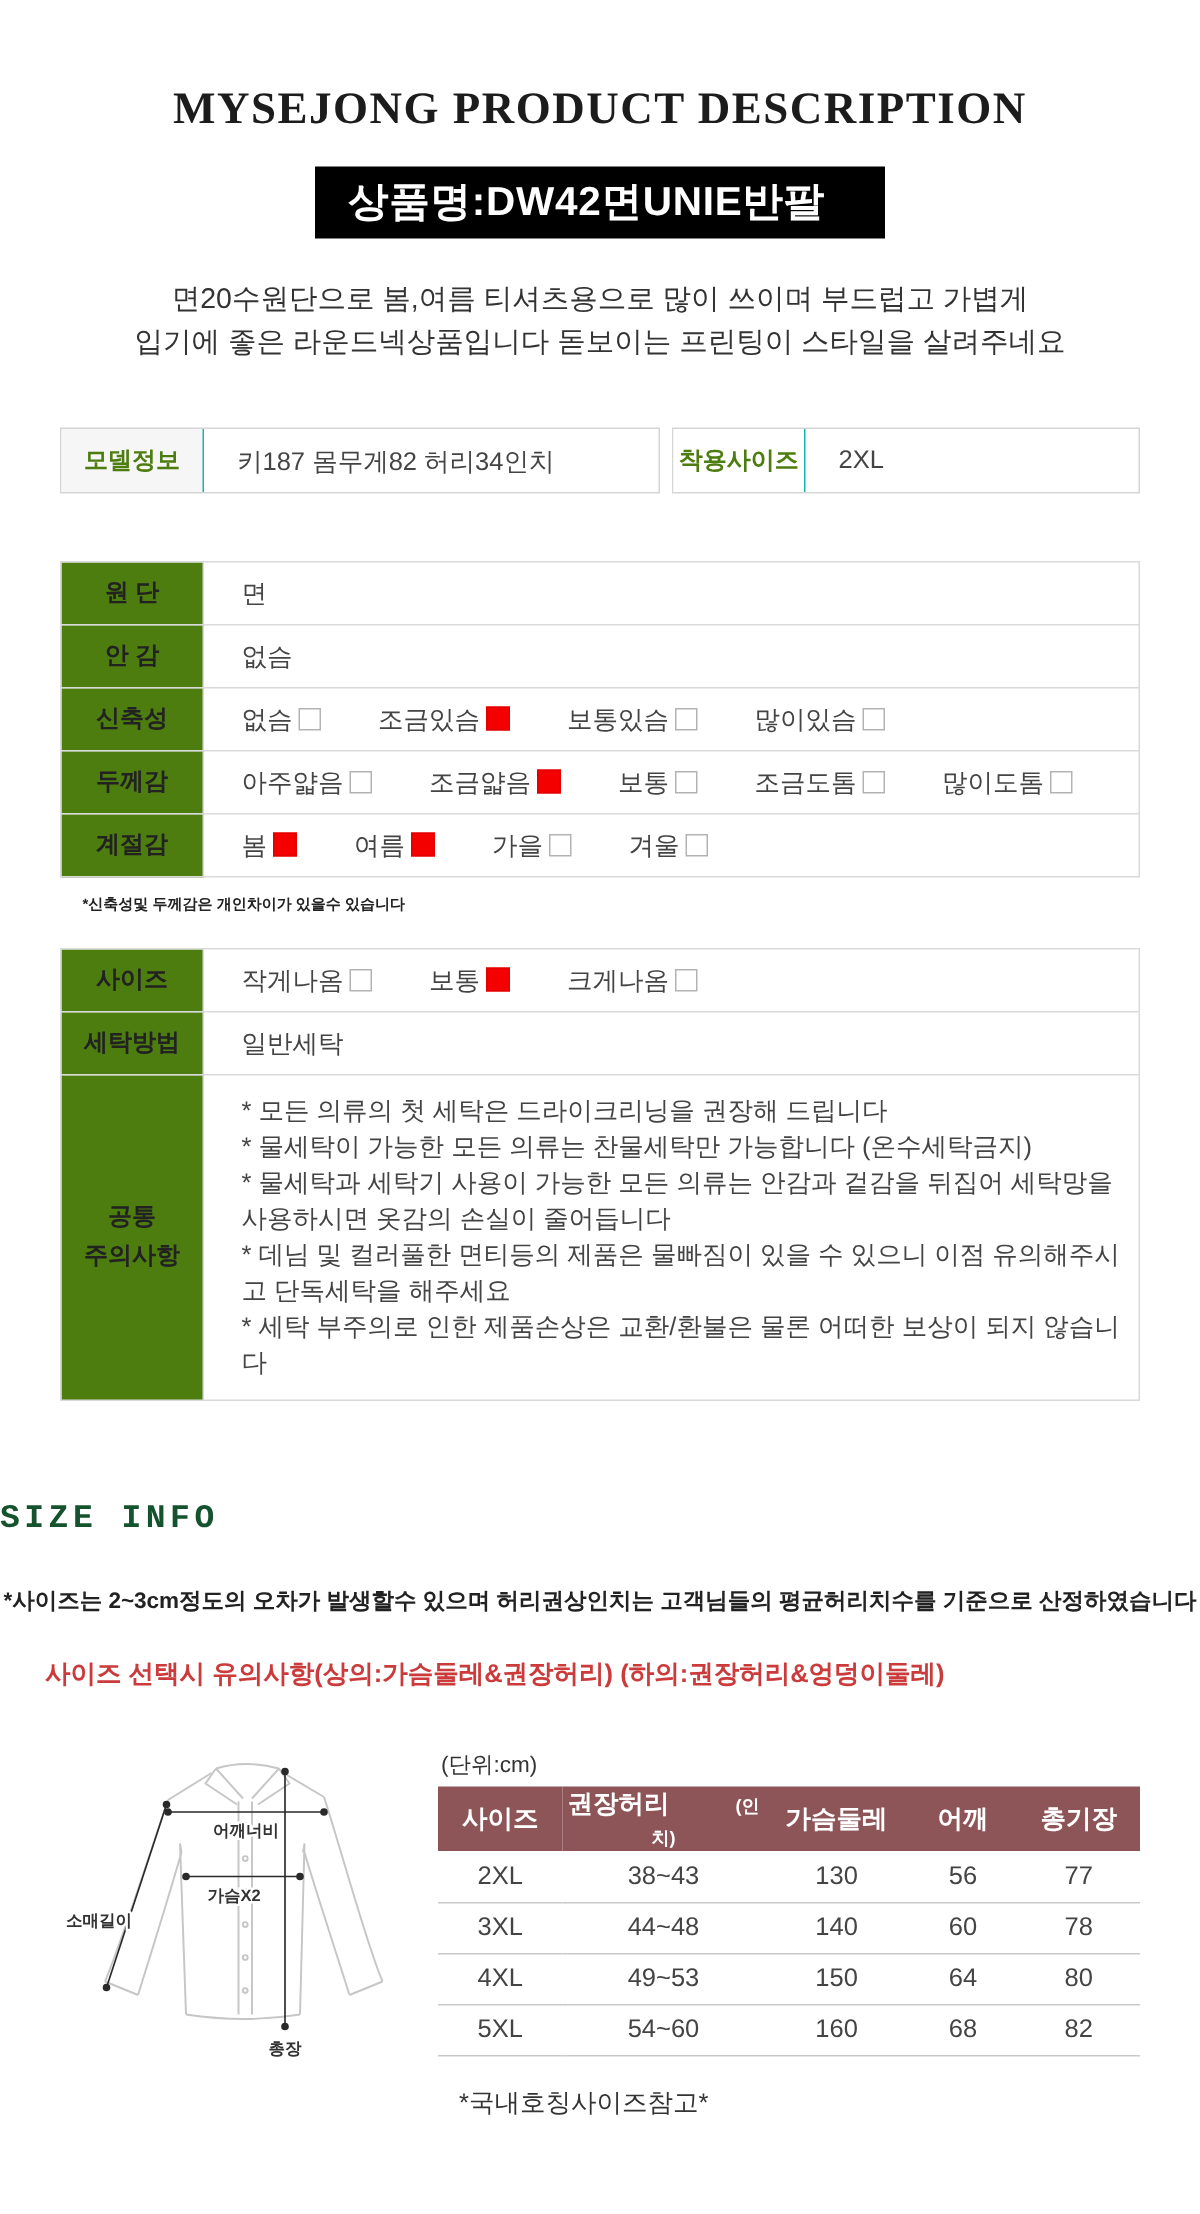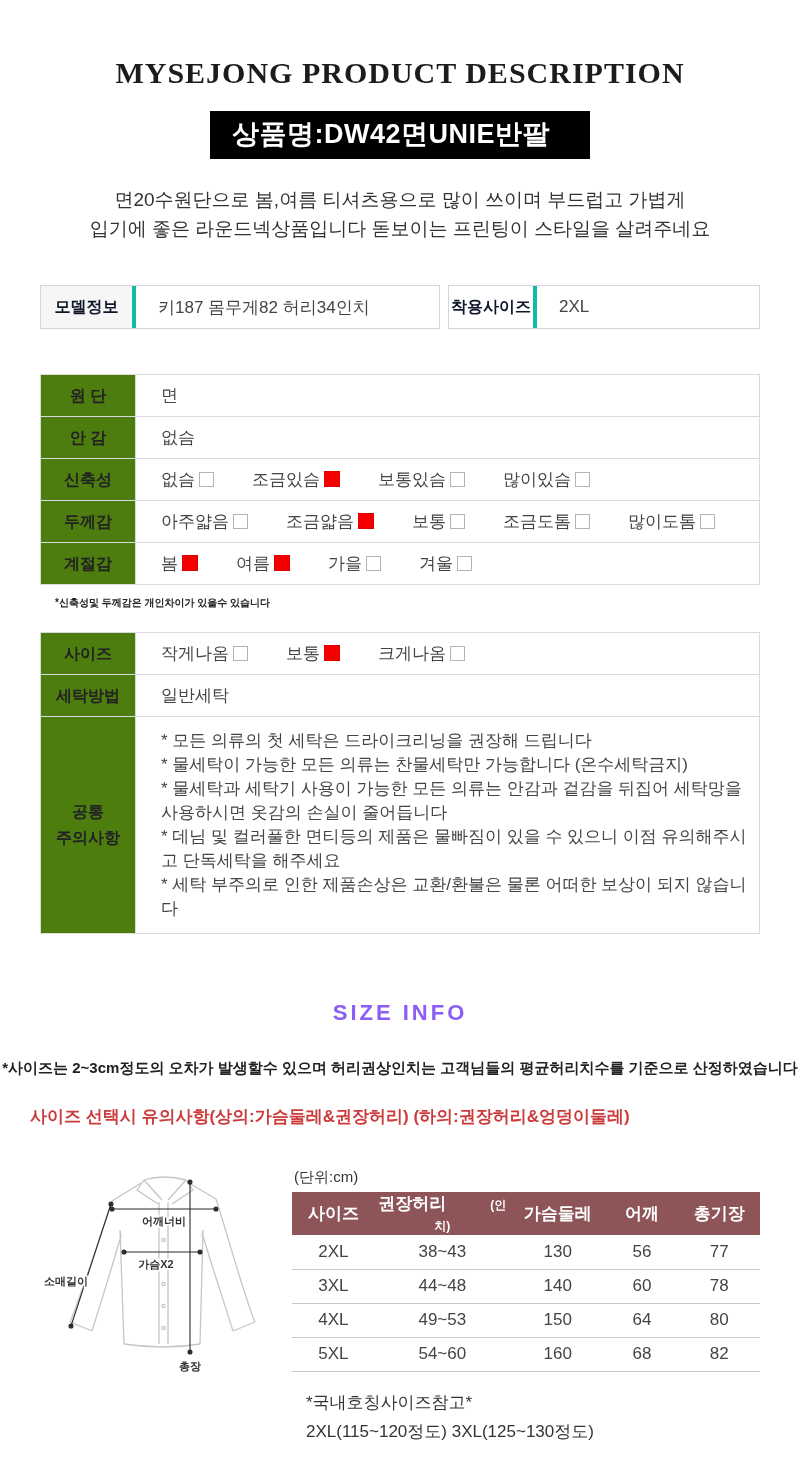--- a/index.html
+++ b/index.html
@@ -21,23 +21,23 @@
     display:inline-block; background:#000; color:#fff;
     font-size:27px; font-weight:bold; padding:5px 40px 7px 22px; letter-spacing:0.5px;
   }
   .intro { margin-top:26px; text-align:center; font-size:19px; color:#333; line-height:29px; }
 
   .model-row { margin:42px 40px 0 40px; display:flex; gap:8px; }
   .mi-box { display:flex; border:1px solid #d5d5d5; height:44px; background:#fff; }
   .mi-left { width:400px; }
   .mi-right { width:312px; }
   .mi-label {
-    width:95px; background:#f6f6f6; border-right:4px solid #14b8a6;
+    width:95px; background:#f6f6f6; border-right:1px solid #14b8a6;
     display:flex; align-items:center; justify-content:center;
-    font-size:16px; font-weight:bold; color:#0f172a; flex:0 0 auto;
+    font-size:16px; font-weight:bold; color:#4d7c0f; flex:0 0 auto;
   }
   .mi-label.plain { background:#fff; width:88px; }
   .mi-value { display:flex; align-items:center; padding-left:22px; font-size:17px; color:#444; }
 
   table.spec { width:720px; margin:45px auto 0 auto; border-collapse:collapse; }
   table.spec.second { margin-top:22px; }
   table.spec th, table.spec td { border:1px solid #dadada; }
   table.spec th {
     width:95px; background:#4d7c0f; font-size:16px; font-weight:bold; color:#222;
     text-align:center; white-space:pre-line; line-height:26px;
@@ -46,21 +46,21 @@
   td.notes-cell { padding:12px 12px 12px 25px; font-size:13px; line-height:24px; color:#333; }
   .opt { margin-right:38px; font-size:17px; color:#444; white-space:nowrap; }
   .cb {
     display:inline-block; width:15px; height:15px; background:#fff;
     border:1px solid #b3b3b3; vertical-align:-2px; margin-left:4px;
   }
   .cb.on { background:#f40000; border-color:#e20000; width:16px; height:16px; }
 
   .spec-note { margin:11px 0 0 55px; font-size:10px; font-weight:bold; color:#222; }
 
-  .size-info { margin-top:66px; text-align:center; font-size:22px; font-weight:600; color:#8b5cf6; letter-spacing:3px; }
+  .size-info { margin-top:66px; font-size:22px; font-weight:600; color:#14532d; letter-spacing:3px;font-family:Liberation Mono, monospace; }
   .size-note { margin-top:33px; text-align:center; font-size:15px; font-weight:bold; color:#222; white-space:nowrap; }
   .red-note { margin:27px 0 0 30px; font-size:17px; font-weight:bold; color:#cc3b3b; }
 
   .bottom { margin-top:36px; display:flex; padding:0 40px; }
   .diagram { width:252px; flex:0 0 auto; }
   .diagram svg { display:block; }
   .diagram text {
     font-family:"Liberation Sans","DejaVu Sans",sans-serif;
     font-size:11px; font-weight:bold; fill:#333;
     paint-order:stroke; stroke:#fff; stroke-width:3px;
@@ -260,18 +260,17 @@
               <td>5XL</td>
               <td>54~60</td>
               <td>160</td>
               <td>68</td>
               <td>82</td>
             </tr>
           </tbody>
       </table>
       <div class="size-refs">
         <div>*국내호칭사이즈참고*</div>
-        <div>2XL(115~120정도) 3XL(125~130정도)</div>
       </div>
     </div>
 
   </div>
 </div>
 
 </body></html>

